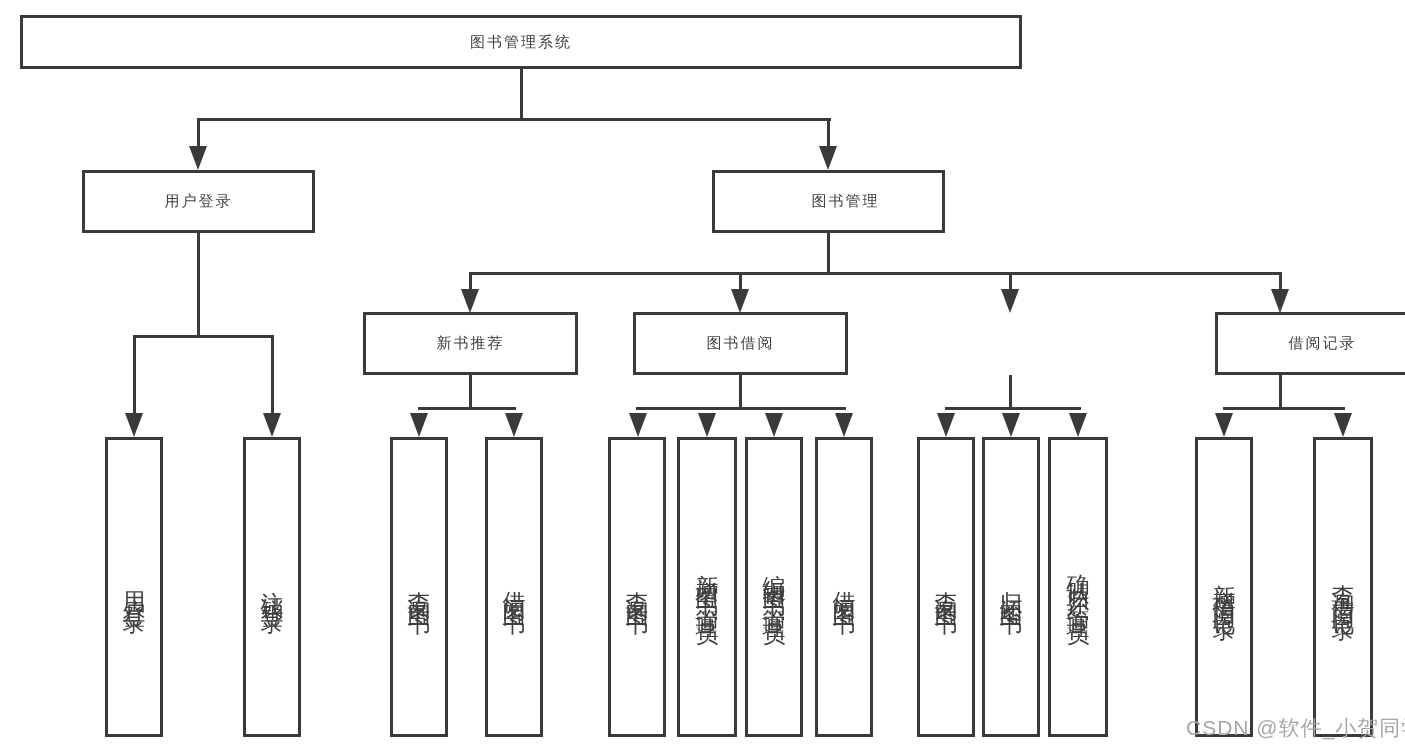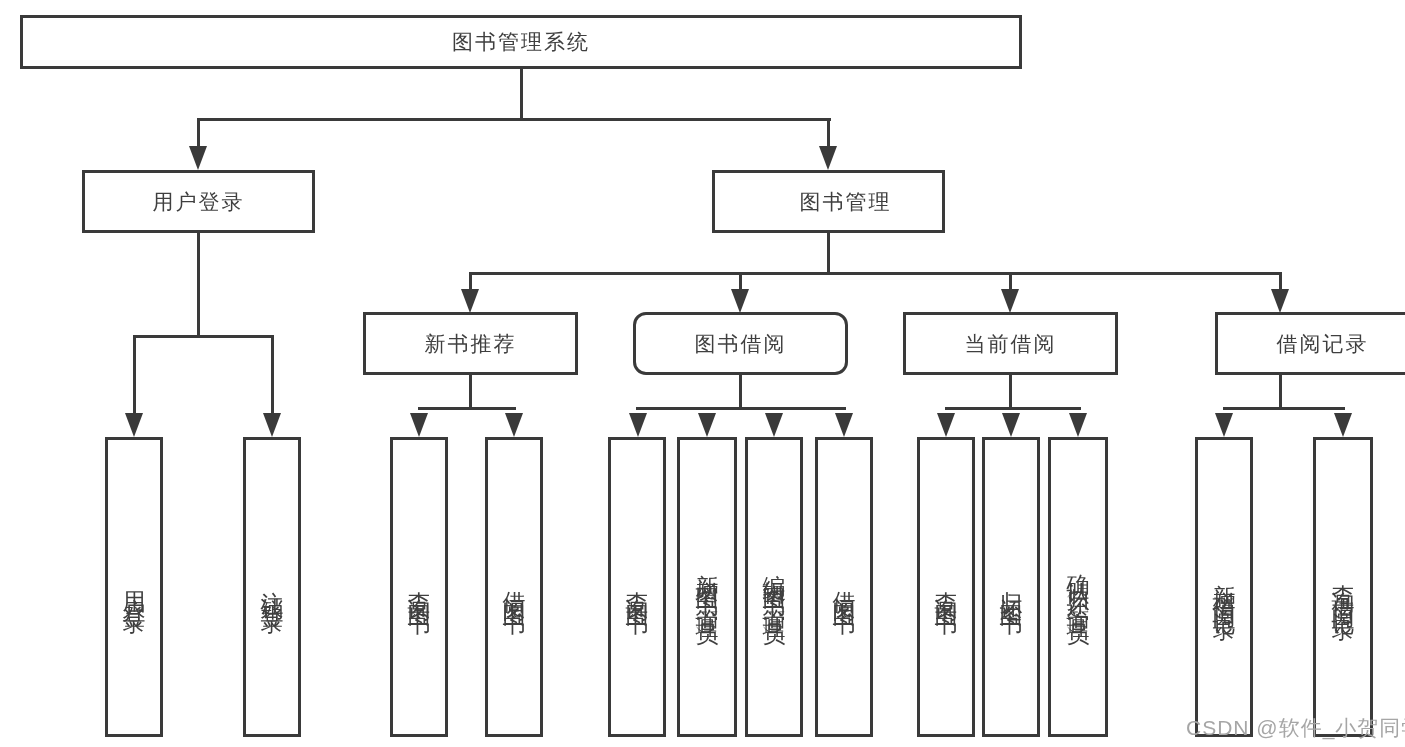--- a/index.html
+++ b/index.html
@@ -16,21 +16,21 @@
     font-family:"Liberation Sans","DejaVu Sans",sans-serif;
     color:var(--text);
     overflow:hidden;
   }
   .box{
     position:absolute;
     box-sizing:border-box;
     border:3px solid var(--line);
     background:var(--background);
     display:flex;align-items:center;justify-content:center;
-    font-size:21px;letter-spacing:2px;
+    font-size:15px;letter-spacing:2px;
     white-space:nowrap;
   }
   .leaf{
     position:absolute;
     box-sizing:border-box;
     border:3px solid var(--line);
     background:var(--background);
     top:437px;height:300px;width:58px;
     display:flex;align-items:center;justify-content:center;
   }
@@ -96,25 +96,22 @@
   <div class="vline" style="left:739px;top:272px;height:20px;"></div>
   <div class="arrow" style="left:731px;top:289px;"></div>
   <div class="vline" style="left:1009px;top:272px;height:20px;"></div>
   <div class="arrow" style="left:1001px;top:289px;"></div>
   <div class="vline" style="left:1279px;top:272px;height:20px;"></div>
   <div class="arrow" style="left:1271px;top:289px;"></div>
 
   <div class="box" style="left:363px;top:312px;width:215px;height:63px;text-align:center;">
     <span>新书推荐</span>
   </div>
-  <div class="box" style="left:633px;top:312px;width:215px;height:63px;border-radius:13px;">
+  <div class="box" style="left:633px;top:312px;width:215px;height:63px;">
     <span>图书借阅</span>
-  </div>
-  <div class="box" style="left:903px;top:312px;width:215px;height:63px;">
-    <span>当前借阅</span>
   </div>
   <div class="box" style="left:1172px;top:312px;width:215px;height:63px;margin-left:43px;">
     <span>借阅记录</span>
   </div>
 
   <div class="vline" style="left:469px;top:375px;height:34px;"></div>
   <div class="hline" style="left:418px;top:407px;width:98px;"></div>
   <div class="arrow" style="left:410px;top:413px;"></div>
   <div class="arrow" style="left:505px;top:413px;"></div>
 

